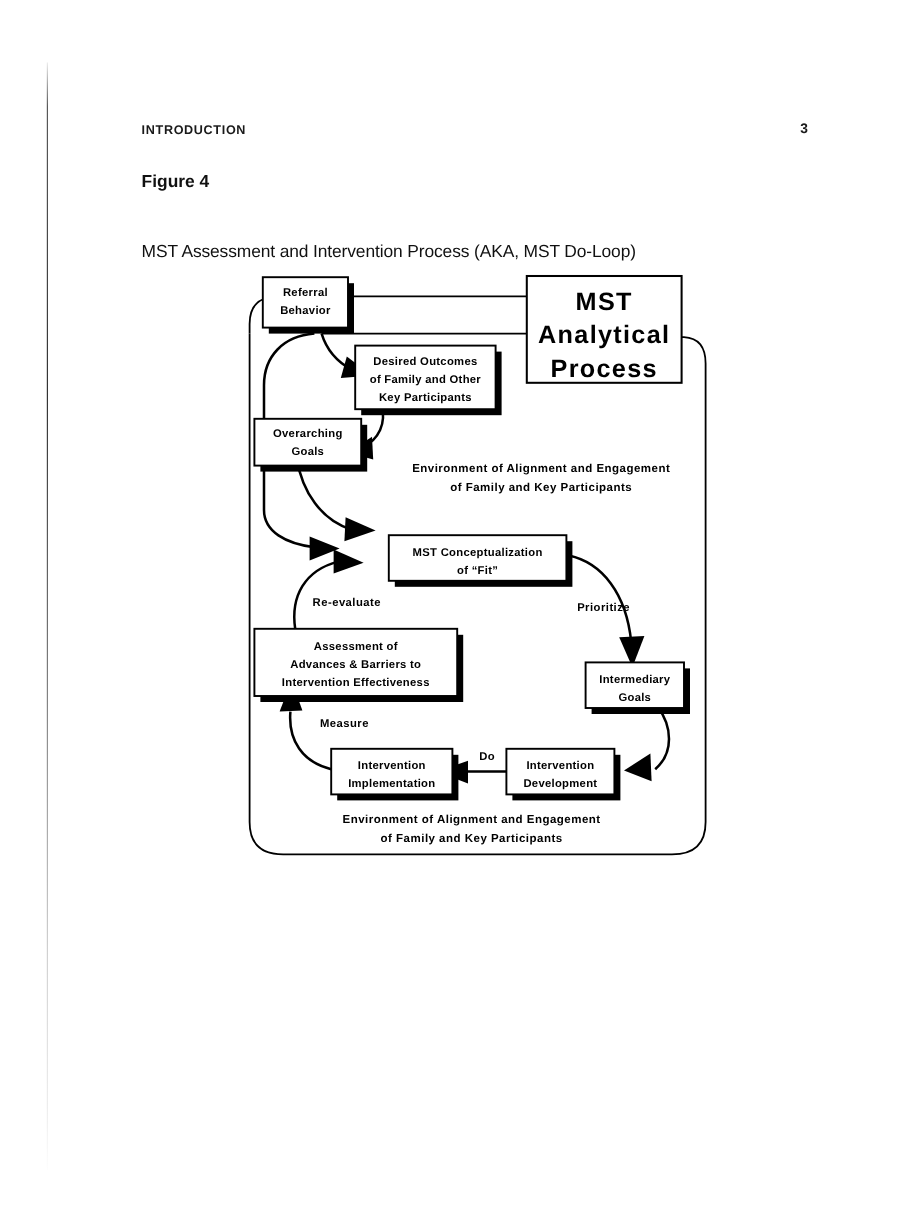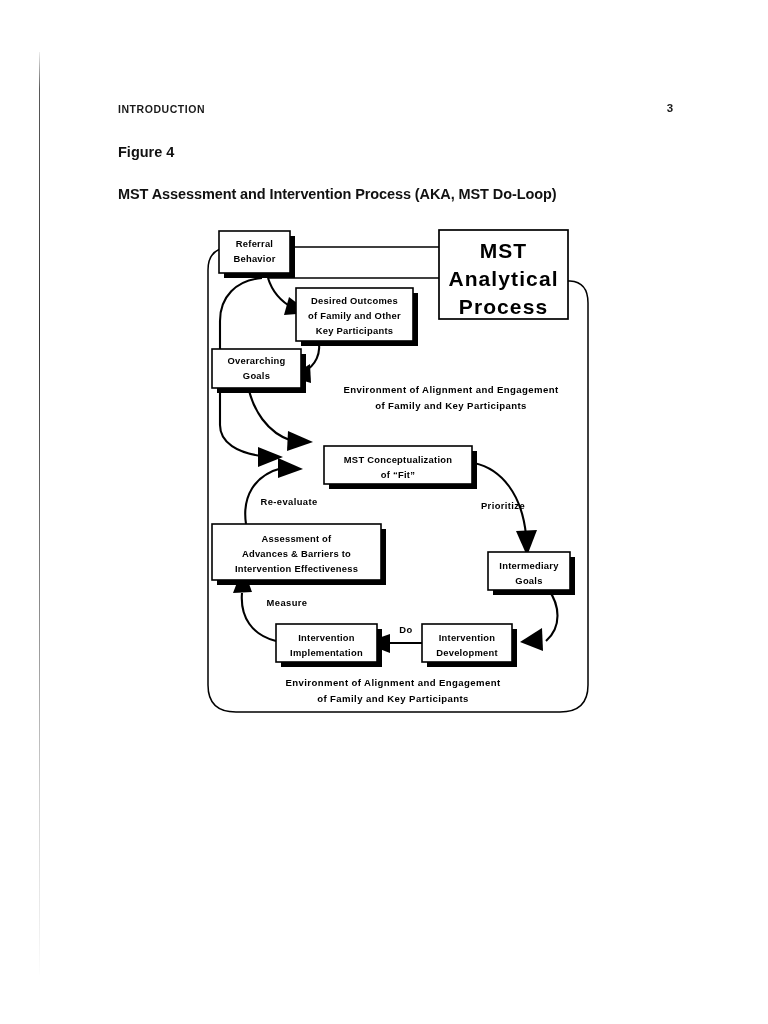--- a/index.html
+++ b/index.html
@@ -59,23 +59,23 @@
     position: absolute;
     left: 118px;
     top: 144px;
     font-size: 14.5px;
     font-weight: 700;
     color: #111111;
   }
   .figure-title {
     position: absolute;
     left: 118px;
-    top: 186px;
+    top: 202px;
     font-size: 14.5px;
-    font-weight: 700;
+    font-weight: 400;
     color: #111111;
     letter-spacing: -0.1px;
   }
   .diagram-wrap {
     position: absolute;
     left: 150px;
     top: 225px;
     width: 480px;
     height: 505px;
   }

